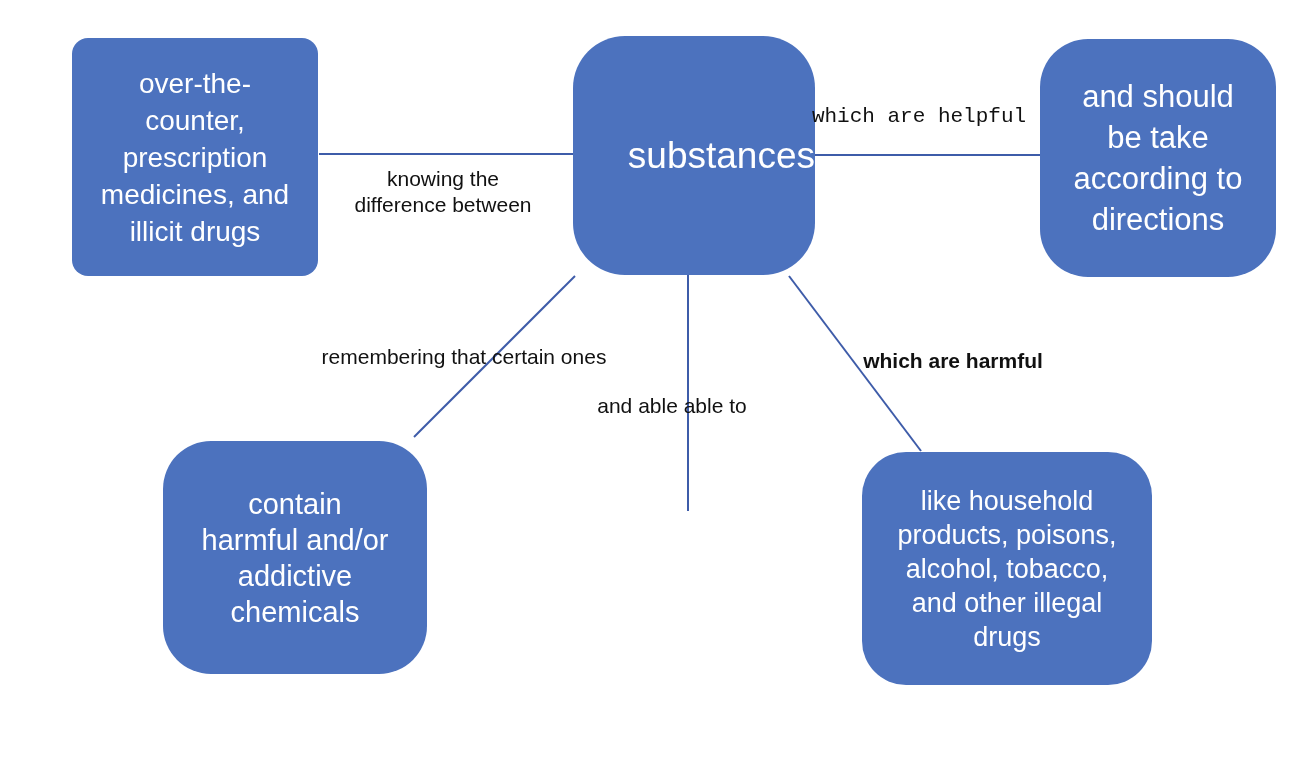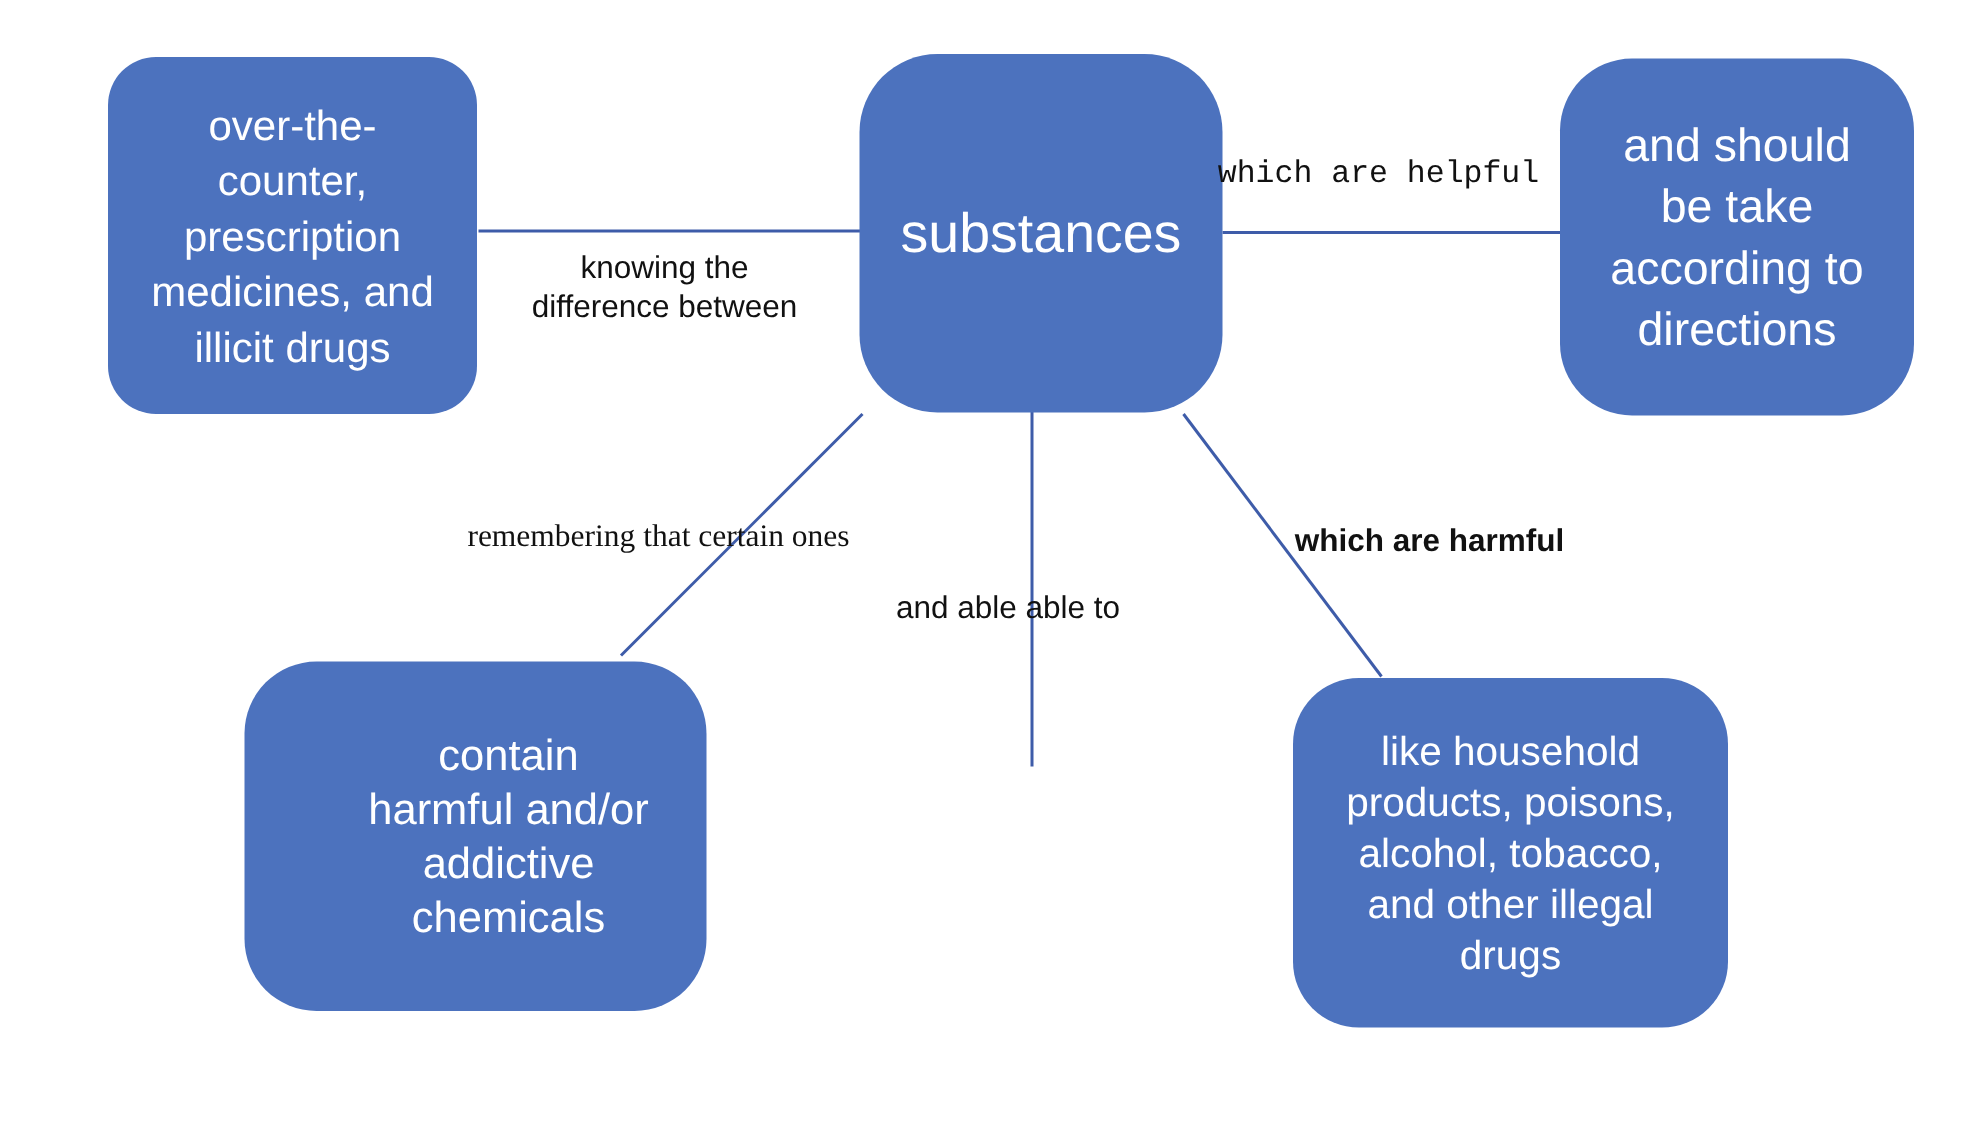--- a/index.html
+++ b/index.html
@@ -29,38 +29,38 @@
   .node {
     position: absolute;
     background: var(--node-fill, #4C72BE);
     color: var(--node-text, #ffffff);
     display: flex;
     align-items: center;
     justify-content: center;
     text-align: center;
     white-space: pre-line;
   }
-  .node-over      { left: 72px;   top: 38px;  width: 246px; height: 238px; border-radius: 32px; font-size: 28px; line-height: 37px; }
-  .node-center    { left: 573px;  top: 36px;  width: 242px; height: 239px; border-radius: 52px; font-size: 37px; line-height: 42px; }
+  .node-over      { left: 72px;   top: 38px;  width: 246px; height: 238px; border-radius: 16px; font-size: 28px; line-height: 37px; }
+  .node-center    { left: 573px;  top: 36px;  width: 242px; height: 239px; border-radius: 52px; font-size: 37px; line-height: 42px; justify-content: flex-end; }
   .node-helpful   { left: 1040px; top: 39px;  width: 236px; height: 238px; border-radius: 48px; font-size: 31px; line-height: 41px; }
-  .node-contain   { left: 163px;  top: 441px; width: 264px; height: 233px; border-radius: 48px; font-size: 29px; line-height: 36px; padding-left: 44px; }
+  .node-contain   { left: 163px;  top: 441px; width: 264px; height: 233px; border-radius: 48px; font-size: 29px; line-height: 36px; }
   .node-ask       { left: 585px;  top: 512px; width: 205px; height: 213px; border-radius: 40px; font-size: 27px; line-height: 33px; }
   .node-household { left: 862px;  top: 452px; width: 290px; height: 233px; border-radius: 44px; font-size: 27px; line-height: 34px; }
   .edge-label {
     position: absolute;
     color: var(--label-text, #111111);
     font-size: 21px;
     line-height: 26px;
     text-align: center;
     white-space: pre-line;
     transform: translateX(-50%);
   }
   .label-knowing     { left: 443px; top: 123px; margin-top: 43px; }
   .label-helpful     { left: 919px; top: 104px; font-family: Liberation Mono, monospace; }
-  .label-remembering { left: 439px; top: 344px; font-family: Liberation Serif, serif; }
+  .label-remembering { left: 464px; top: 344px; }
   .label-being-able  { left: 672px; top: 393px; }
   .label-harmful     { left: 953px; top: 348px; font-weight: bold; }
 </style>
 </head>
 <body>
 
 <div class="canvas">
 
   <svg class="connectors" viewBox="0 0 1312 760" aria-hidden="true">
     <line x1="319" y1="154" x2="574" y2="154"></line>

